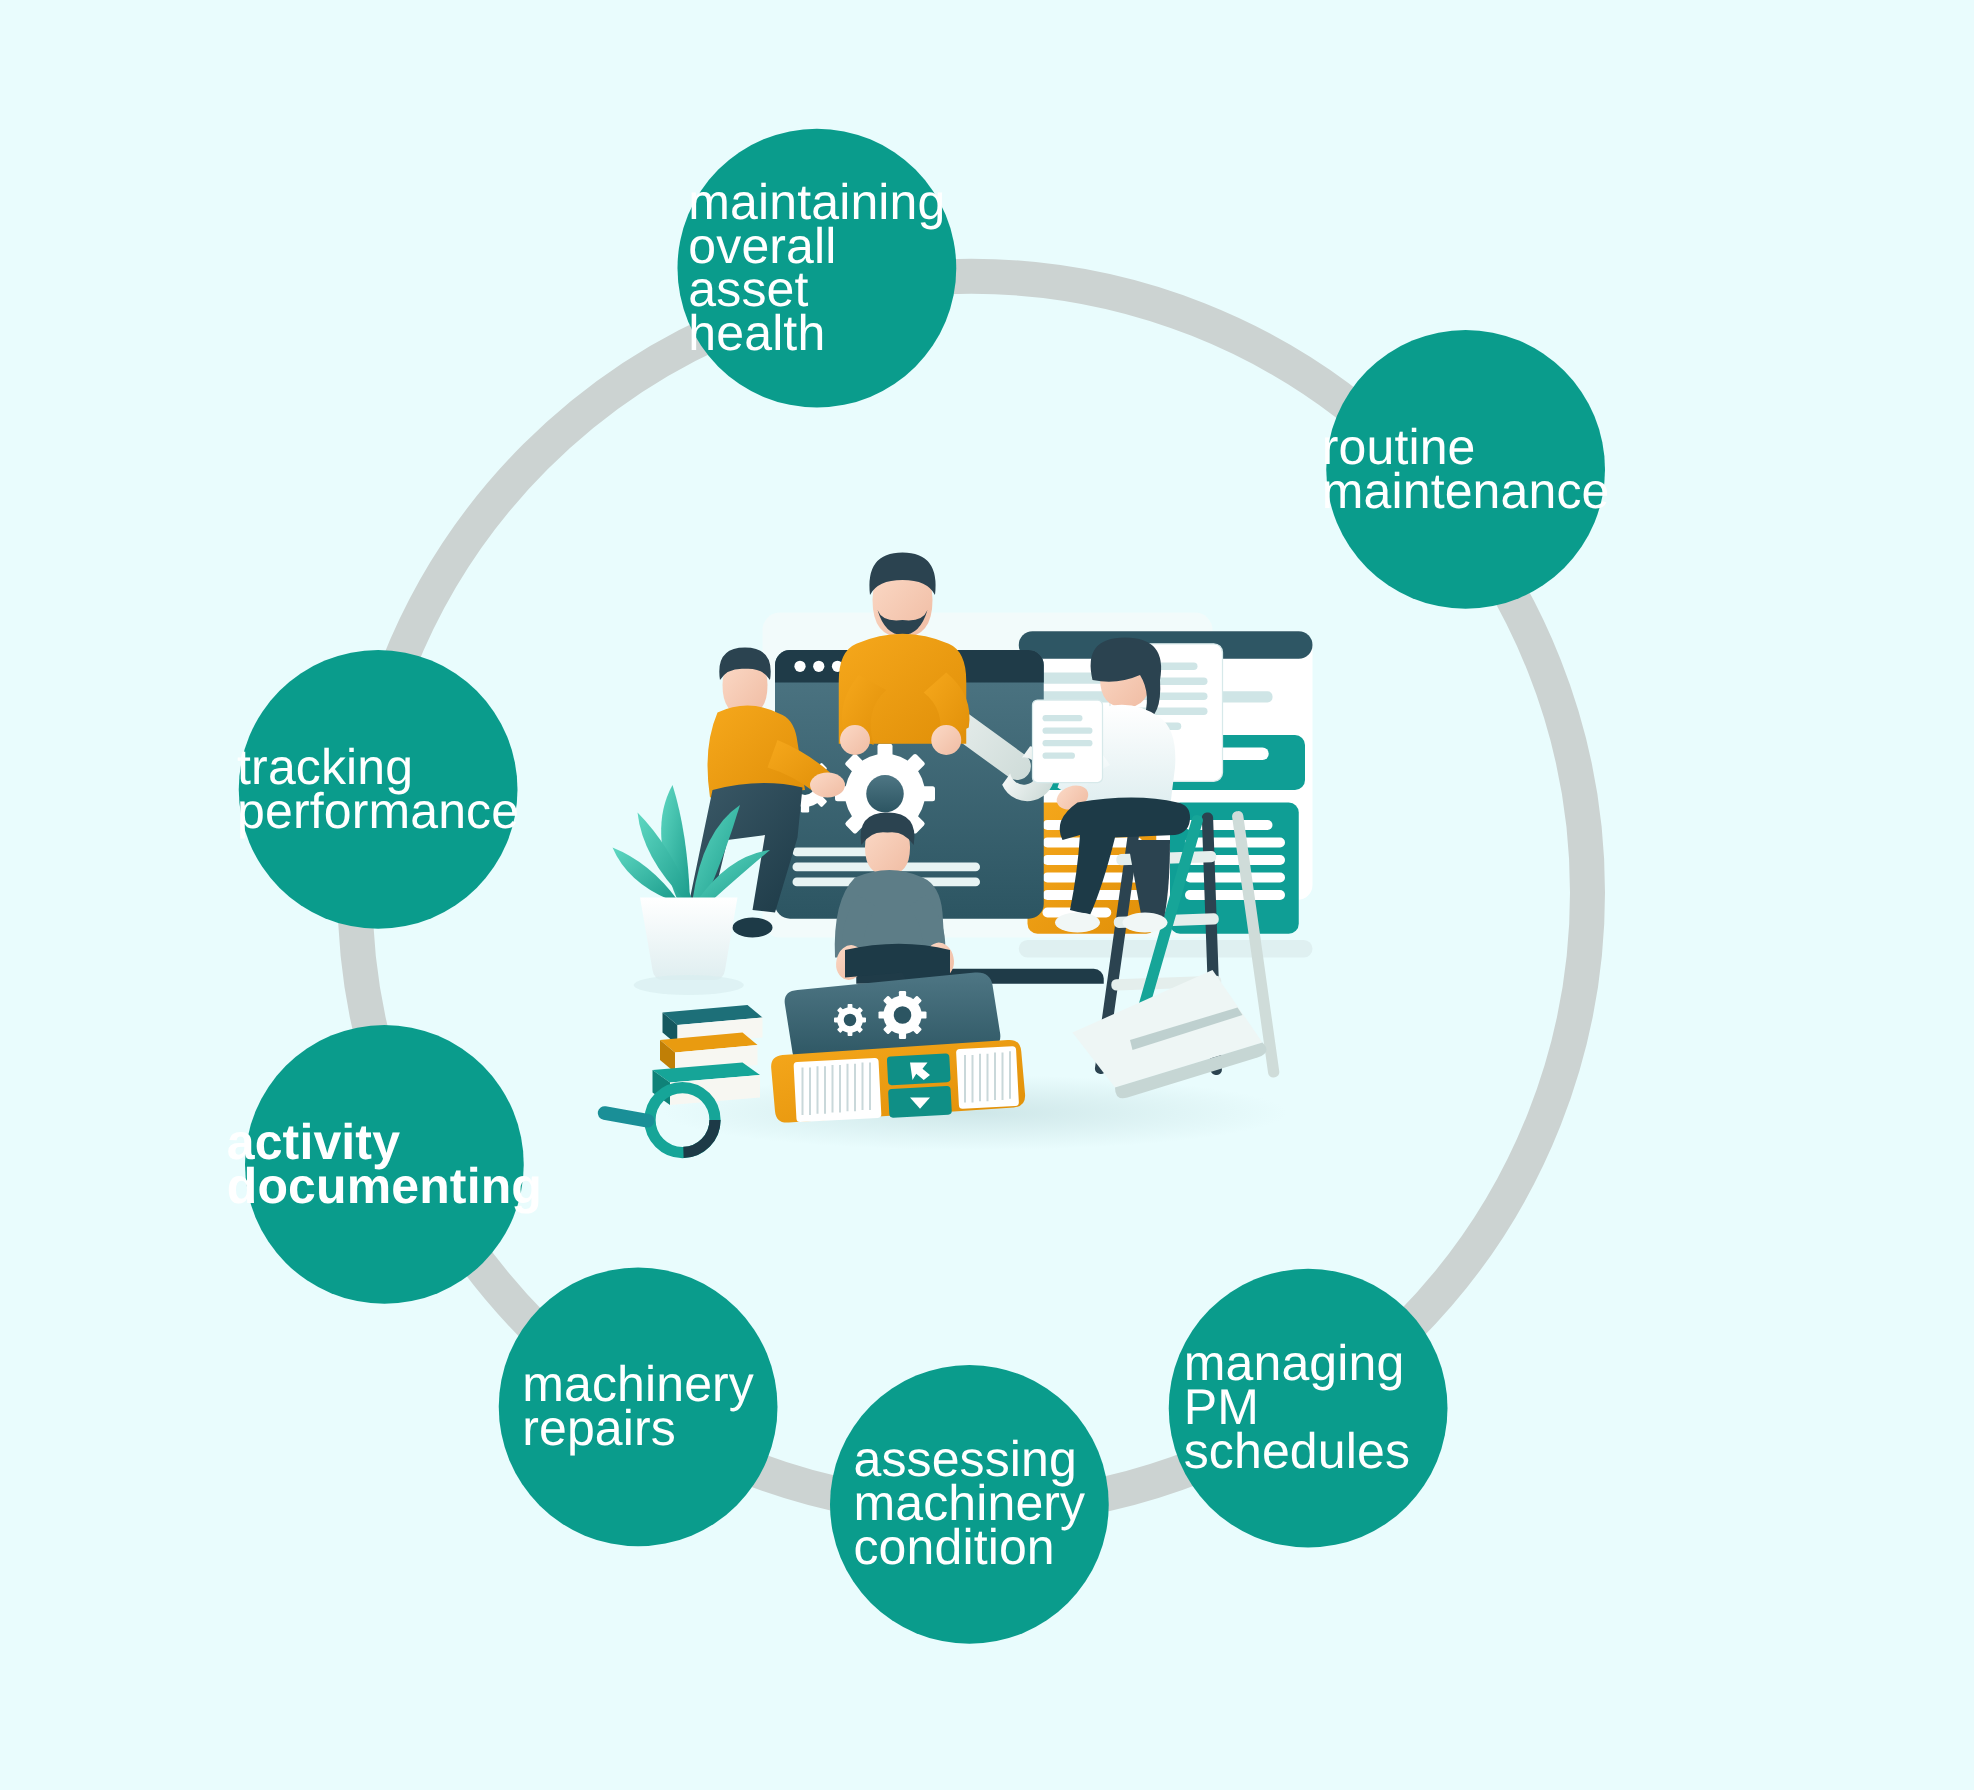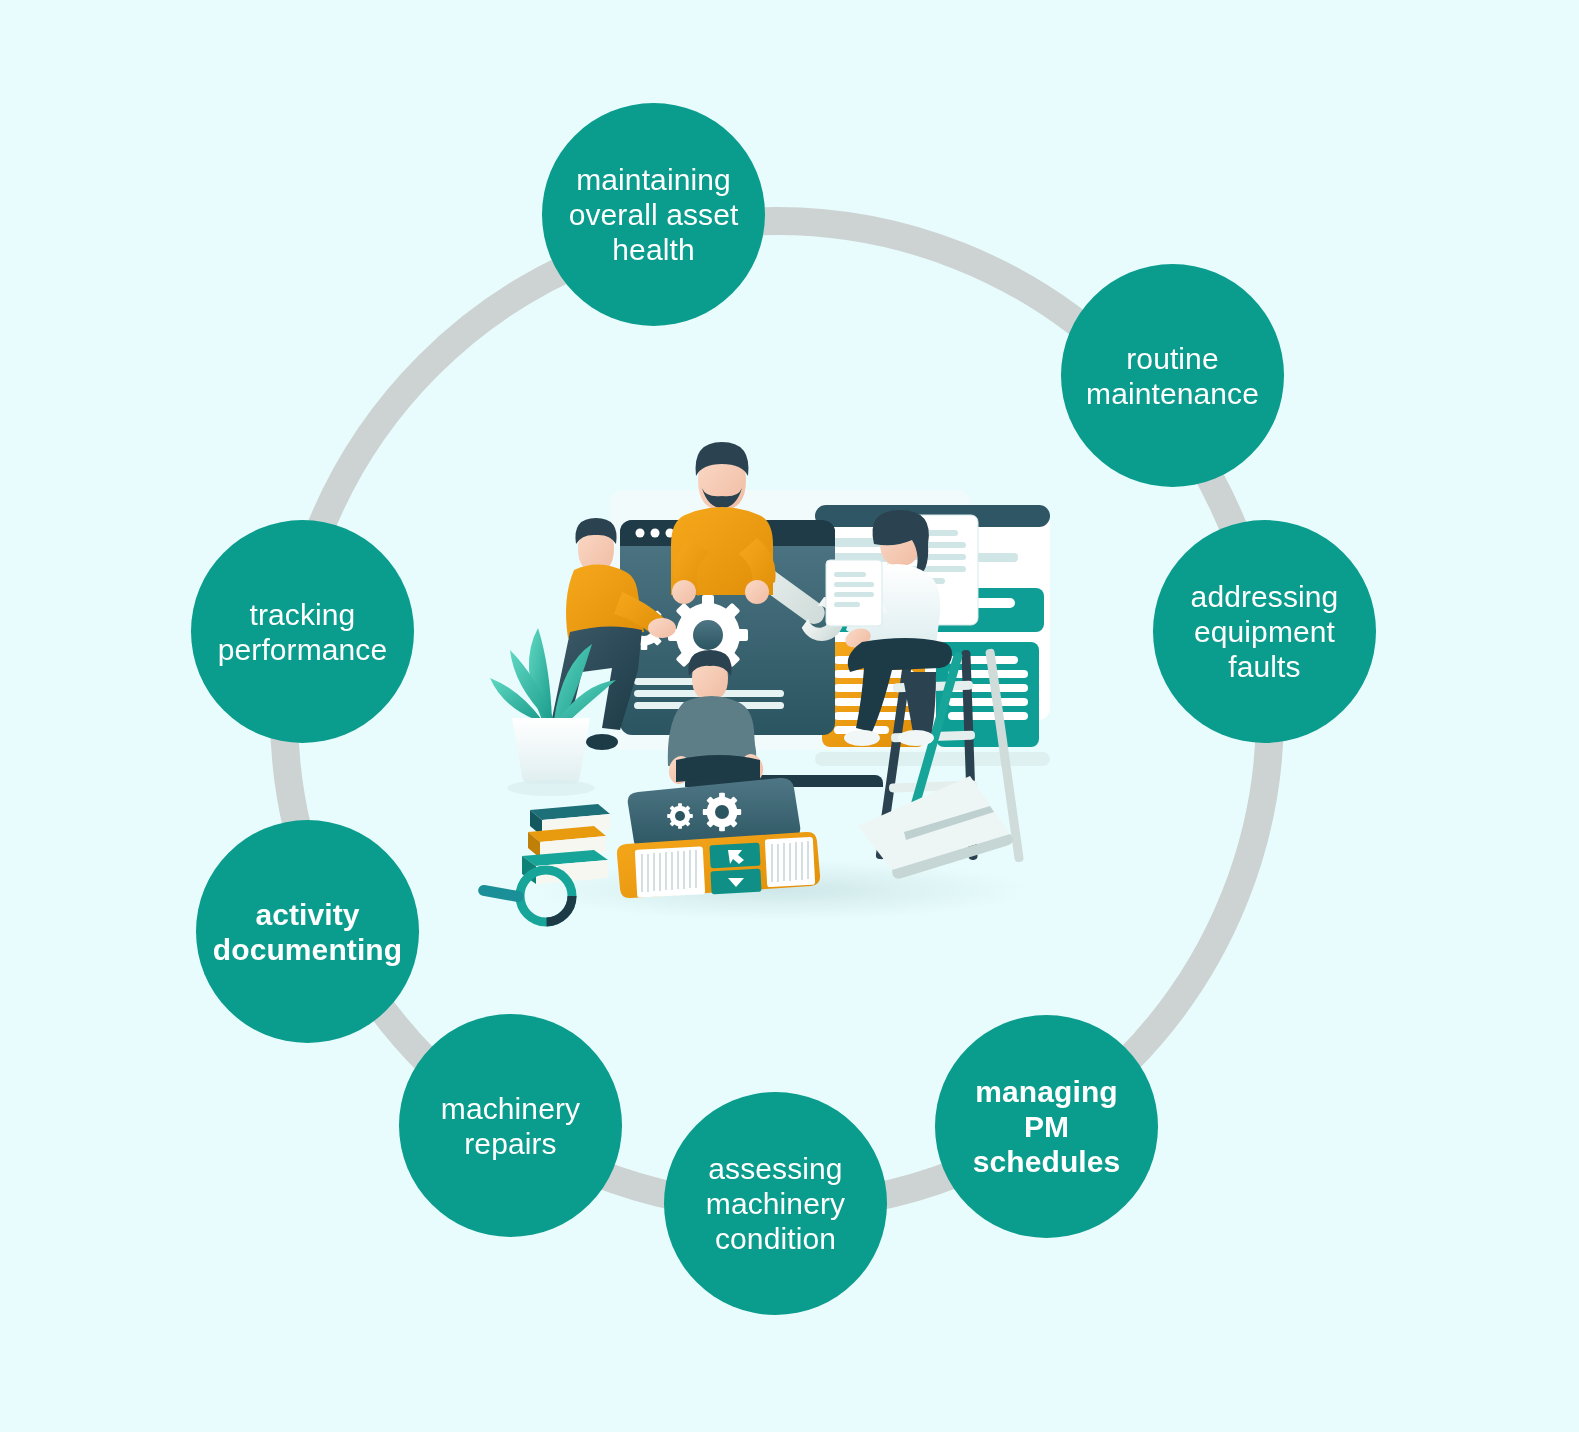--- a/index.html
+++ b/index.html
@@ -32,23 +32,22 @@
     position: absolute;
     border-radius: 50%;
     background: #0a9c8c;
     display: flex;
     align-items: center;
     justify-content: center;
     box-sizing: border-box;
   }
   .node-label {
     color: #ffffff;
-    font-size: 30px;
+    font-size: 40px;
     line-height: 35px;
-    text-align: center;
     padding: 0 12px;
     letter-spacing: .1px;
     white-space: pre-line;
   }
 </style>
 </head>
 <body>
 
 <div id="stage">
 
@@ -346,28 +345,23 @@
 overall asset
 health</span>
   </div>
 
 
   <div class="node" style="left:1061px;top:264px;width:223px;height:223px;">
     <span class="node-label">routine
 maintenance</span>
   </div>
 
-  <div class="node" style="left:1153px;top:520px;width:223px;height:223px;">
-    <span class="node-label">addressing
-equipment
-faults</span>
-  </div>
-
-
-  <div class="node" style="left:935px;top:1015px;width:223px;height:223px;font-weight:bold;">
+
+
+  <div class="node" style="left:935px;top:1015px;width:223px;height:223px;">
     <span class="node-label">managing
 PM schedules</span>
   </div>
 
   <div class="node" style="left:664px;top:1092px;width:223px;height:223px;">
     <span class="node-label">assessing
 machinery
 condition</span>
   </div>
 

